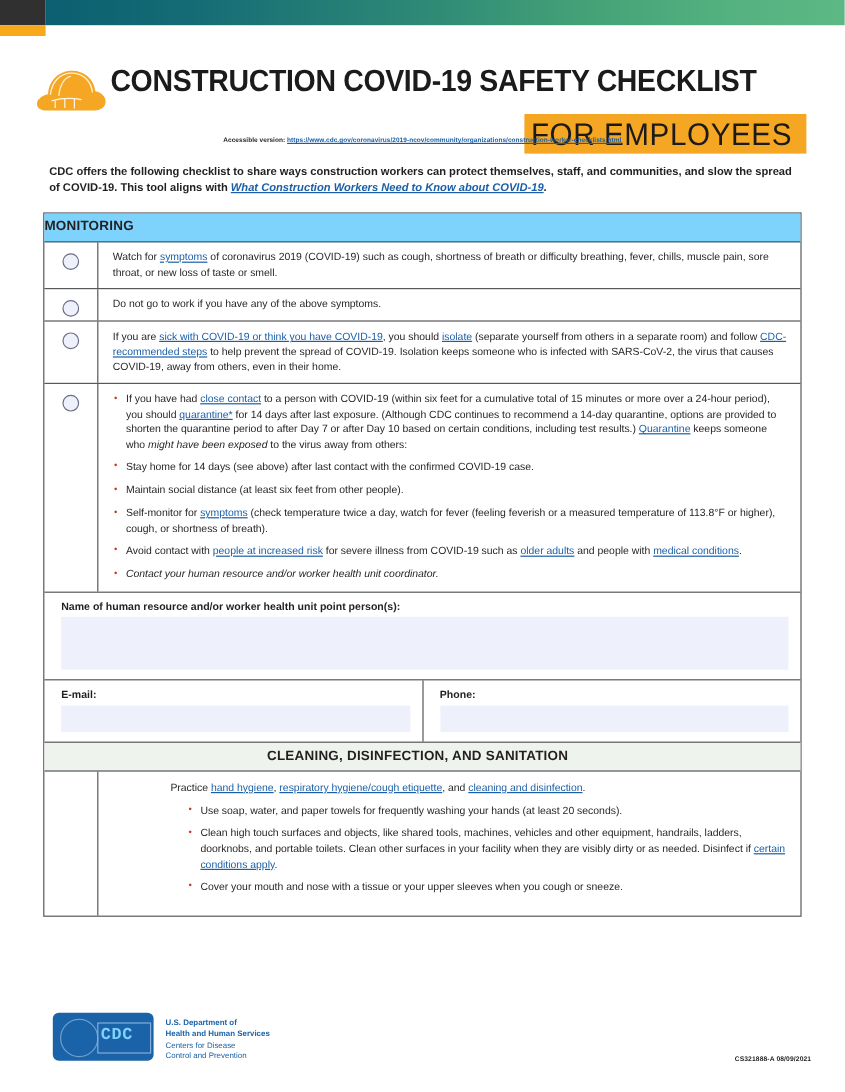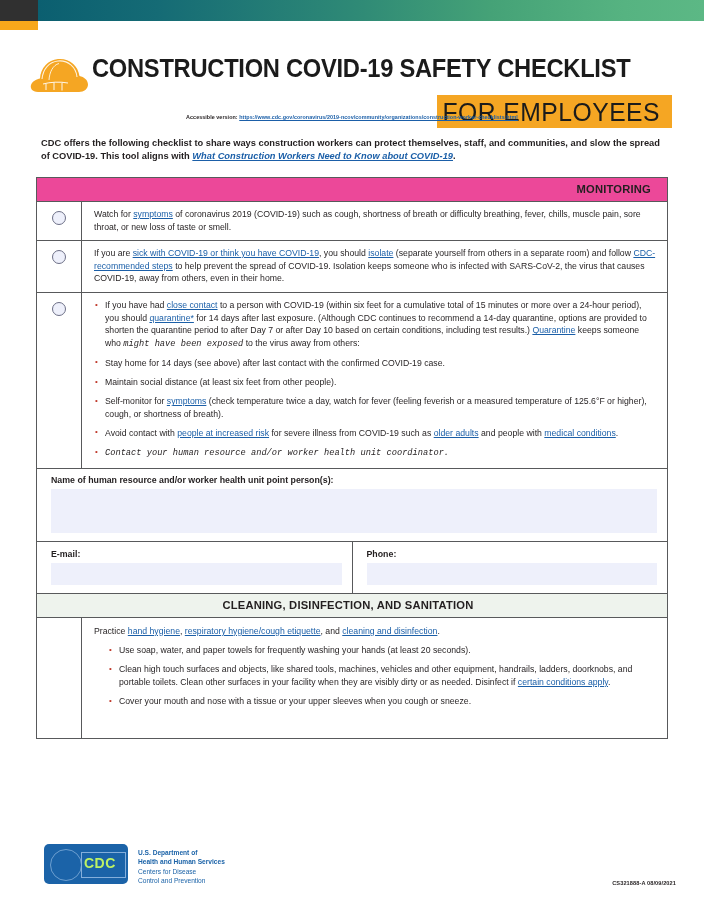--- a/index.html
+++ b/index.html
@@ -92,23 +92,23 @@
   }
 
   
   .table {
     position: absolute; left: 36px; top: 177px; width: 632px;
     border: 1.4px solid #58595b;
     box-sizing: border-box;
     background: #fff;
   }
   .section-head {
-    background: #ec4899;
+    background: #7dd3fc;
     border-bottom: 1.4px solid #58595b;
-    text-align: right;
+    text-align: left;
     font-size: 11.2px;
     font-weight: bold;
     padding: 5px 16px 6px 0;
     letter-spacing: 0.2px;
     color: #231f20;
   }
   .row {
     display: flex;
     border-bottom: 1px solid #58595b;
     min-height: 26px;
@@ -154,21 +154,21 @@
   }
   .bullets li:last-child { margin-bottom: 1px; }
   .bullets li:before {
     content: "\2022";
     position: absolute;
     left: 1px;
     top: -0.5px;
     color: #c0392b;
     font-size: 8px;
   }
-  .ital { font-style: italic; font-family: Liberation Mono, monospace; }
+  .ital { font-style: italic; }
 
   
   .form-block {
     border-top: 1.4px solid #58595b;
     padding: 6px 10px 8px 14px;
   }
   .form-label {
     font-size: 8.8px;
     font-weight: bold;
     color: #231f20;
@@ -197,21 +197,21 @@
   .section-head2 {
     background: #eef3ed;
     border-top: 1.4px solid #58595b;
     border-bottom: 1.4px solid #58595b;
     text-align: center;
     font-size: 11.2px;
     font-weight: bold;
     padding: 5px 8px 6px 0;
     letter-spacing: 0.2px;
   }
-  .clean-row { display: flex; min-height: 120px; }
+  .clean-row { display: flex; min-height: 120px; gap: 48px; }
   .clean-gutter {
     width: 44px; min-width: 44px;
     border-right: 1px solid #58595b;
   }
   .clean-body {
     flex: 1;
     padding: 7px 12px 14px 12px;
     font-size: 8.7px;
     line-height: 1.45;
   }
@@ -228,25 +228,25 @@
     border-radius: 5px;
   }
   .cdc-seal {
     position: absolute; left: 6px; top: 5px;
     width: 30px; height: 30px;
     border-radius: 50%;
     border: 1px solid #6d9fd0;
   }
   .cdc-word {
     position: absolute; left: 40px; top: 11px;
-    color: #bef264;
+    color: #7dd3fc;
     font-size: 14px;
     font-weight: bold;
     letter-spacing: 0.5px;
-    font-family: Liberation Sans, sans-serif;
+    font-family: Liberation Mono, monospace;
   }
   .cdc-box {
     position: absolute; left: 37px; top: 8px;
     width: 43px; height: 24px;
     border: 1px solid #84aedb;
   }
   .hhs-text {
     position: absolute; left: 138px; top: 10px;
     font-size: 6.6px;
     line-height: 1.42;
@@ -301,32 +301,38 @@
       <div class="row">
         <div class="cb-cell">
           <span class="cb"></span>
         </div>
         <div class="row-body"><span>Watch for </span><a href="#">symptoms</a><span> of coronavirus 2019 (COVID-19) such as cough, shortness of breath or difficulty breathing, fever, chills, muscle pain, sore throat, or new loss of taste or smell.</span></div>
       </div>
       <div class="row">
         <div class="cb-cell">
           <span class="cb"></span>
         </div>
+        <div class="row-body"><span>Do not go to work if you have any of the above symptoms.</span></div>
+      </div>
+      <div class="row">
+        <div class="cb-cell">
+          <span class="cb"></span>
+        </div>
         <div class="row-body"><span>If you are </span><a href="#">sick with COVID-19 or think you have COVID-19</a><span>, you should </span><a href="#">isolate</a><span> (separate yourself from others in a separate room) and follow </span><a href="#">CDC-recommended steps</a><span> to help prevent the spread of COVID-19. Isolation keeps someone who is infected with SARS-CoV-2, the virus that causes COVID-19, away from others, even in their home.</span></div>
       </div>
       <div class="row">
         <div class="cb-cell">
           <span class="cb"></span>
         </div>
         <div class="row-body">
           <ul class="bullets">
             <li><span>If you have had </span><a href="#">close contact</a><span> to a person with COVID-19 (within six feet for a cumulative total of 15 minutes or more over a 24-hour period), you should </span><a href="#">quarantine*</a><span> for 14 days after last exposure. (Although CDC continues to recommend a 14-day quarantine, options are provided to shorten the quarantine period to after Day 7 or after Day 10 based on certain conditions, including test results.) </span><a href="#">Quarantine</a><span> keeps someone who </span><span class="ital">might have been exposed</span><span> to the virus away from others:</span></li>
             <li><span>Stay home for 14 days (see above) after last contact with the confirmed COVID-19 case.</span></li>
             <li><span>Maintain social distance (at least six feet from other people).</span></li>
-            <li><span>Self-monitor for </span><a href="#">symptoms</a><span> (check temperature twice a day, watch for fever (feeling feverish or a measured temperature of 125.6°F or higher), cough, or shortness of breath).</span></li>
+            <li><span>Self-monitor for </span><a href="#">symptoms</a><span> (check temperature twice a day, watch for fever (feeling feverish or a measured temperature of 113.8°F or higher), cough, or shortness of breath).</span></li>
             <li><span>Avoid contact with </span><a href="#">people at increased risk</a><span> for severe illness from COVID-19 such as </span><a href="#">older adults</a><span> and people with </span><a href="#">medical conditions</a><span>.</span></li>
             <li><span class="ital">Contact your human resource and/or worker health unit coordinator.</span></li>
           </ul>
         </div>
       </div>
     </div>
 
   <div class="form-block">
     <div class="form-label">Name of human resource and/or worker health unit point person(s):</div>
     <div class="field-big"></div>

